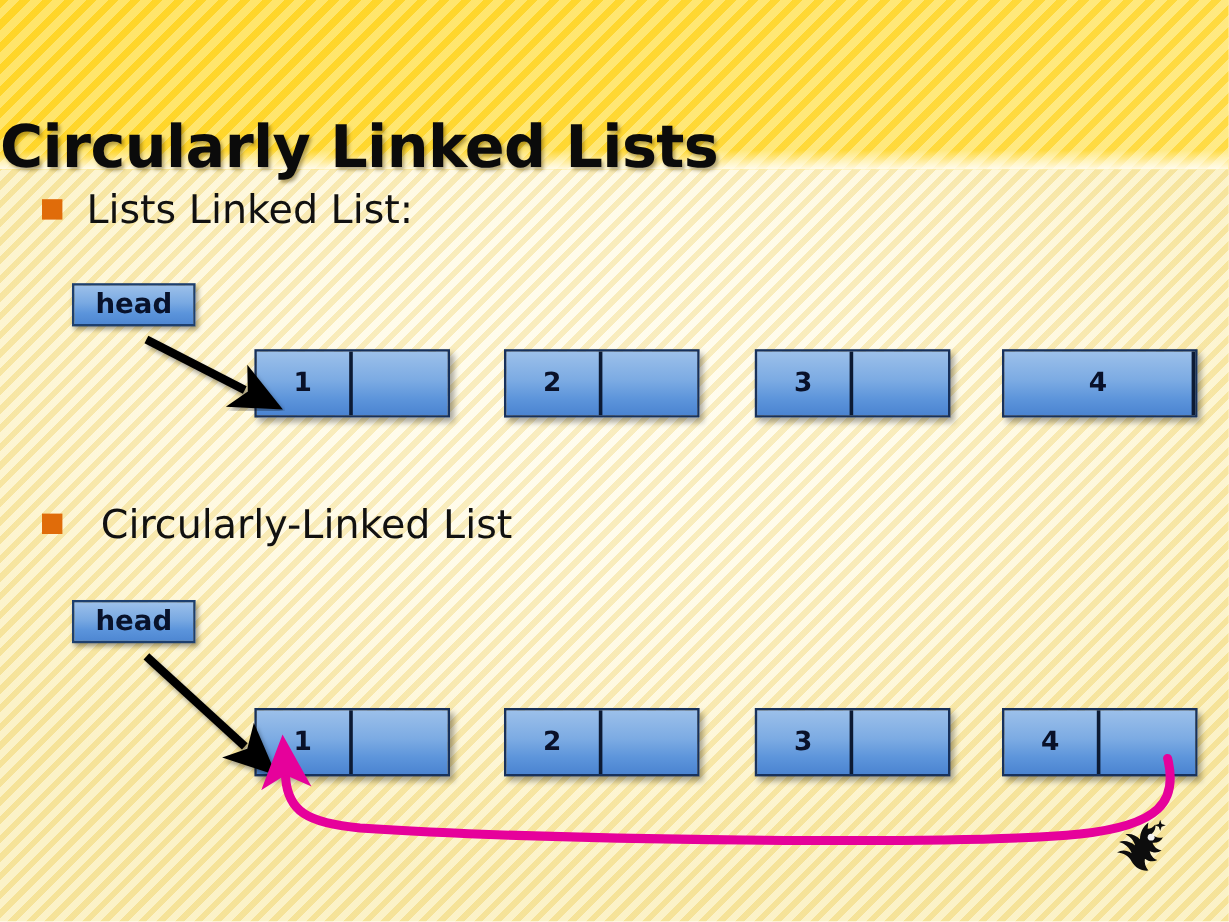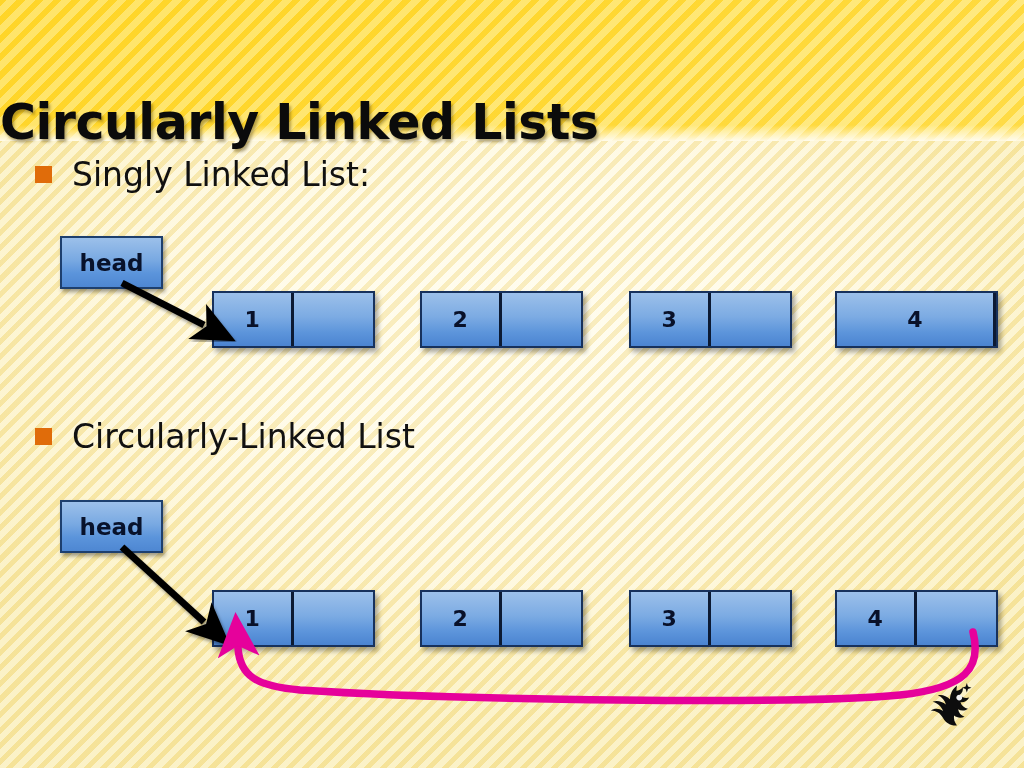--- a/index.html
+++ b/index.html
@@ -96,27 +96,27 @@
     margin-right: 20px;
     flex: 0 0 auto;
   }
   .bullet-label {
     font-family: "DejaVu Sans", sans-serif;
     font-size: 33px;
     color: #111111;
     line-height: 1;
   }
   #bullet-singly { left: 35px; top: 158px; }
-  #bullet-circular { left: 35px; top: 420px; }
+  #bullet-circular { left: 35px; top: 420px; gap: 12px; }
 
   
   .head-box {
     position: absolute;
     width: 103px;
-    height: 53px;
+    height: 36px;
     border: 2px solid #1d3f6e;
     background: linear-gradient(to bottom, #9cc0ea 0%, #79a9e2 45%, #5b94db 72%, #4e87d2 100%);
     box-shadow: 2px 3px 4px rgba(0,0,0,0.38);
     display: flex;
     align-items: center;
     justify-content: center;
     box-sizing: border-box;
   }
   .head-label {
     font-family: "DejaVu Sans", sans-serif;
@@ -179,21 +179,21 @@
 </head>
 <body>
 
 <div id="slide">
 
   <div id="title-band"></div>
   <div id="title-text">Circularly Linked Lists</div>
 
   <div class="bullet-row" id="bullet-singly">
     <div class="bullet-square"></div>
-    <div class="bullet-label">Singly Linked List:</div>
+    <div class="bullet-label">Lists Linked List:</div>
   </div>
 
   <div class="bullet-row" id="bullet-circular">
     <div class="bullet-square"></div>
     <div class="bullet-label">Circularly-Linked List</div>
   </div>
 
   <div class="head-box" id="head-box-1">
     <span class="head-label">head</span>
   </div>

